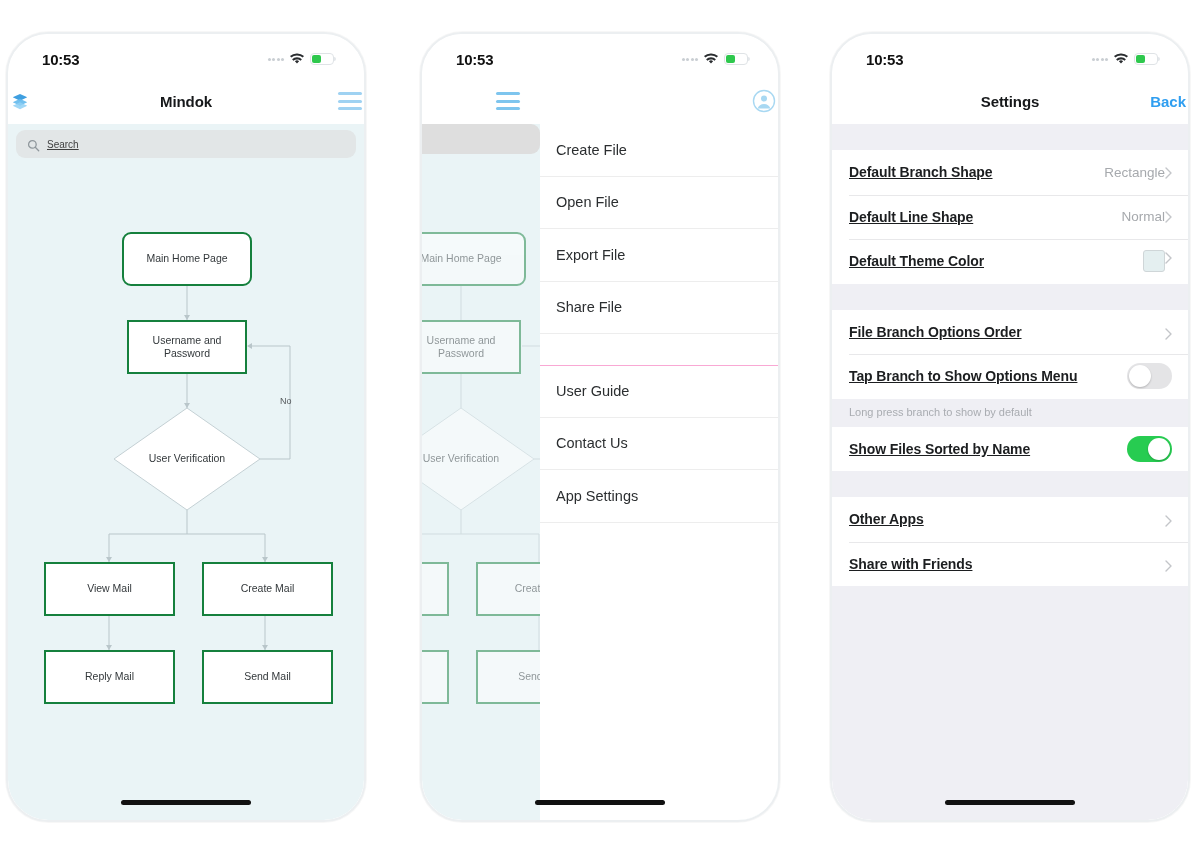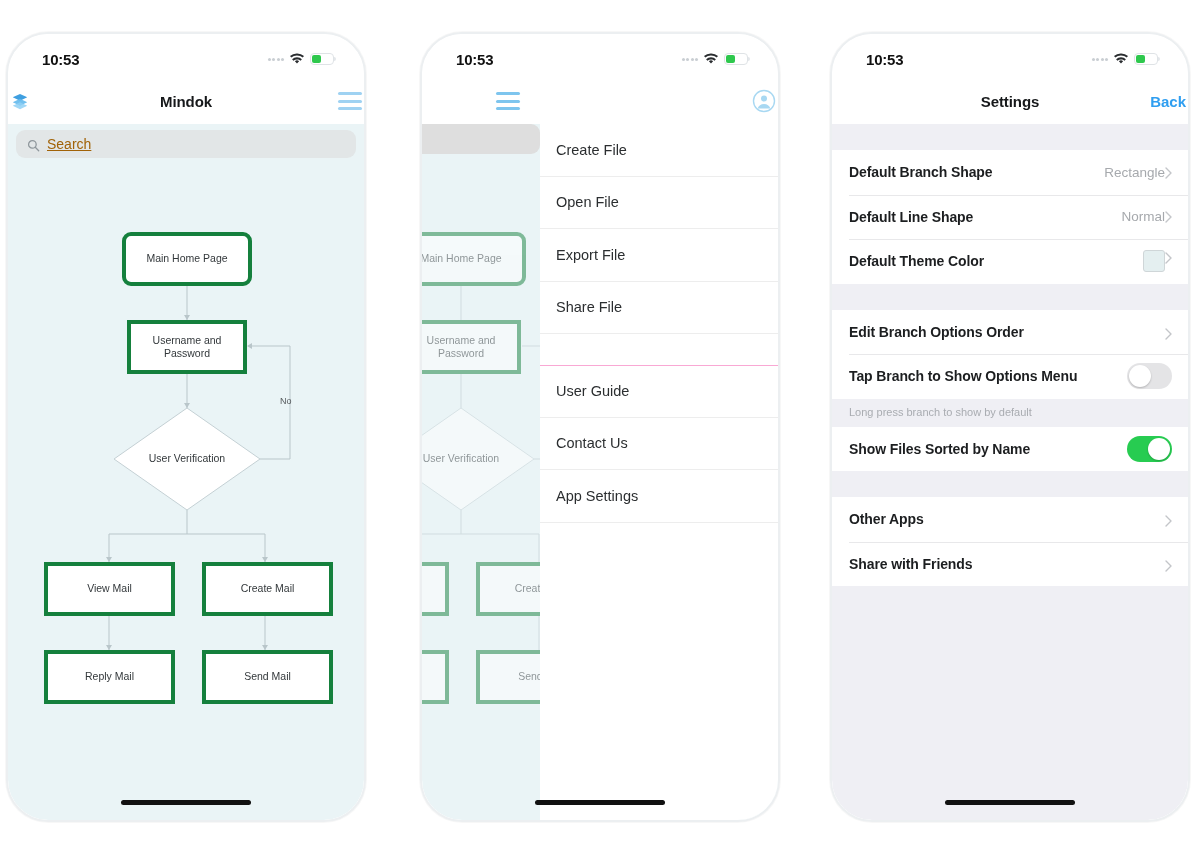--- a/index.html
+++ b/index.html
@@ -79,26 +79,26 @@
   .profile-ic { width: 24px; height: 24px; display:block; }
 
   
   .canvas { position: absolute; left:0; right:0; top: 90px; bottom: 0; background: #eaf4f6; }
   .searchwrap { position: absolute; left: 0; right: 0; top: 0; height: 42px; padding: 6px 8px 0 8px; }
   .searchbar {
     height: 28px; border-radius: 9px; background: #e2e6e7;
     display:flex; align-items:center; gap: 7px; padding: 0 11px;
   }
   .search-ic { width: 13px; height: 13px; display:block; flex: 0 0 auto; }
-  .search-ph { font-size: 14px; color: #a16207; text-decoration: underline; }
+  .search-ph { font-size: 10px; color: #404040; text-decoration: underline; }
 
   .flow { position: absolute; left: 0; top: 0; width: 360px; height: 700px; }
   .flow svg { position:absolute; left:0; top:0; }
   .node {
-    position: absolute; background: #fff; border: 4px solid #15803d;
+    position: absolute; background: #fff; border: 2px solid #15803d;
     display:flex; align-items:center; justify-content:center; text-align:center;
     font-size: 10.5px; color: #33383b; line-height: 1.25; padding: 2px 4px;
   }
   .node.rounded { border-radius: 9px; }
   .diamond-label {
     position: absolute; font-size: 10.5px; color: #33383b;
     width: 100%; text-align: center;
   }
   .edge-label { position: absolute; font-size: 9px; color: #55595c; }
 
@@ -123,21 +123,21 @@
   .sec-gap { height: 26px; background: #efeff4; }
   .sec { background: #ffffff; }
   .row {
     position: relative; height: 44.5px; display:flex; align-items:center;
     padding: 0 16px 0 17px; background: #fff;
   }
   .row + .row::before {
     content:""; position:absolute; left: 17px; right: 0; top: 0;
     height: 1px; background: #e8e8ea;
   }
-  .row-label { font-size: 14px; color: #1c1e20; font-weight: bold; letter-spacing: -0.1px; }
+  .row-label { font-size: 14px; color: #1c1e20; font-weight: bold; letter-spacing: -0.1px; text-decoration: underline; }
   .row-right { margin-left: auto; display:flex; align-items:flex-start; }
   .row-value { font-size: 13.5px; color: #a6a9ad; }
   .chev { width: 7px; height: 12px; display:block; }
   .swatch {
     width: 22px; height: 22px; border-radius: 3px;
     background: #e4eff0; border: 1px solid #cfd6d8;
   }
   .toggle {
     width: 45px; height: 26px; border-radius: 14px; position: relative;
     background: #e4e4e6; transition: none;
@@ -447,21 +447,21 @@
                     <path d="M1 1l5 5-5 5" fill="none" stroke="#c3c5c9" stroke-width="1.4" stroke-linecap="round" stroke-linejoin="round"></path>
                   </svg></span>
             </span>
           </div>
         </div>
 
         <div class="sec-gap"></div>
 
         <div class="sec">
           <div class="row">
-            <span class="row-label">Edit Branch Options Order</span>
+            <span class="row-label">File Branch Options Order</span>
             <span class="row-right">
               <span class="chev"><svg viewBox="0 0 7 12" width="7" height="12">
                     <path d="M1 1l5 5-5 5" fill="none" stroke="#c3c5c9" stroke-width="1.4" stroke-linecap="round" stroke-linejoin="round"></path>
                   </svg></span>
             </span>
           </div>
           <div class="row">
             <span class="row-label">Tap Branch to Show Options Menu</span>
             <span class="row-right">
               <span class="toggle">

